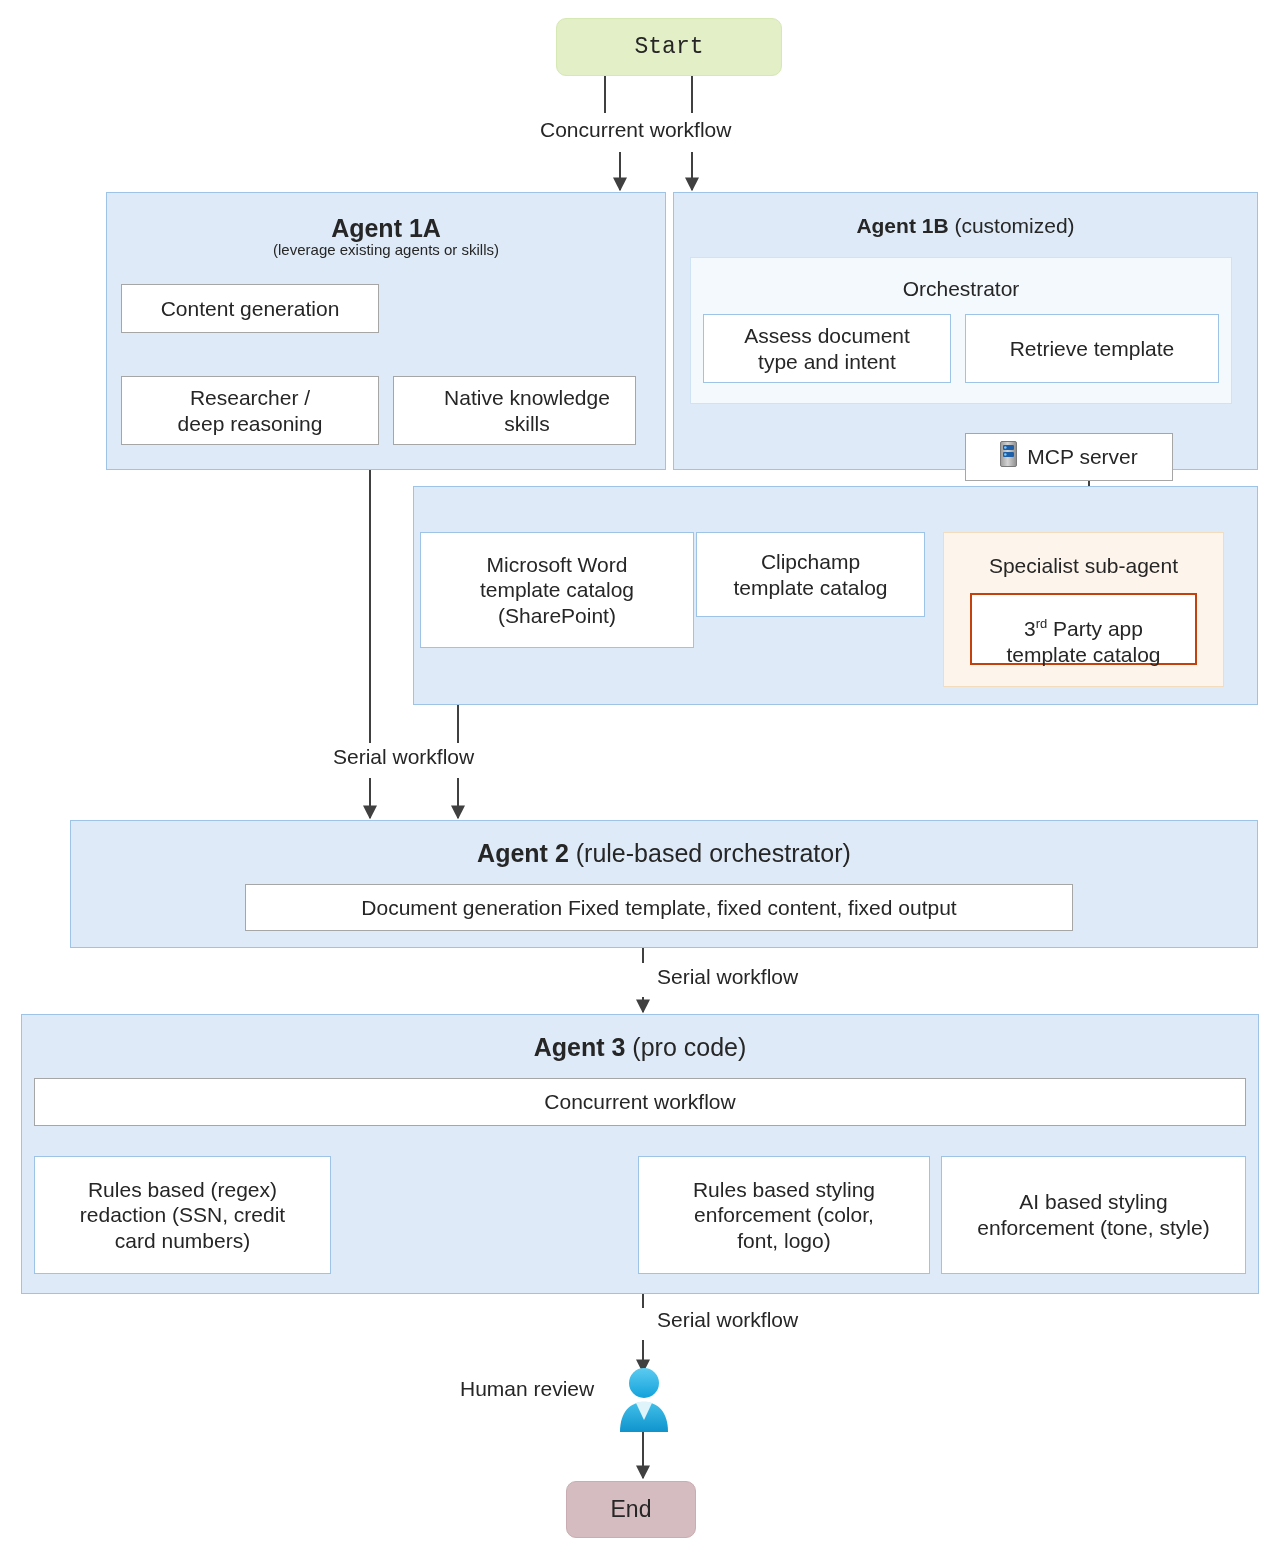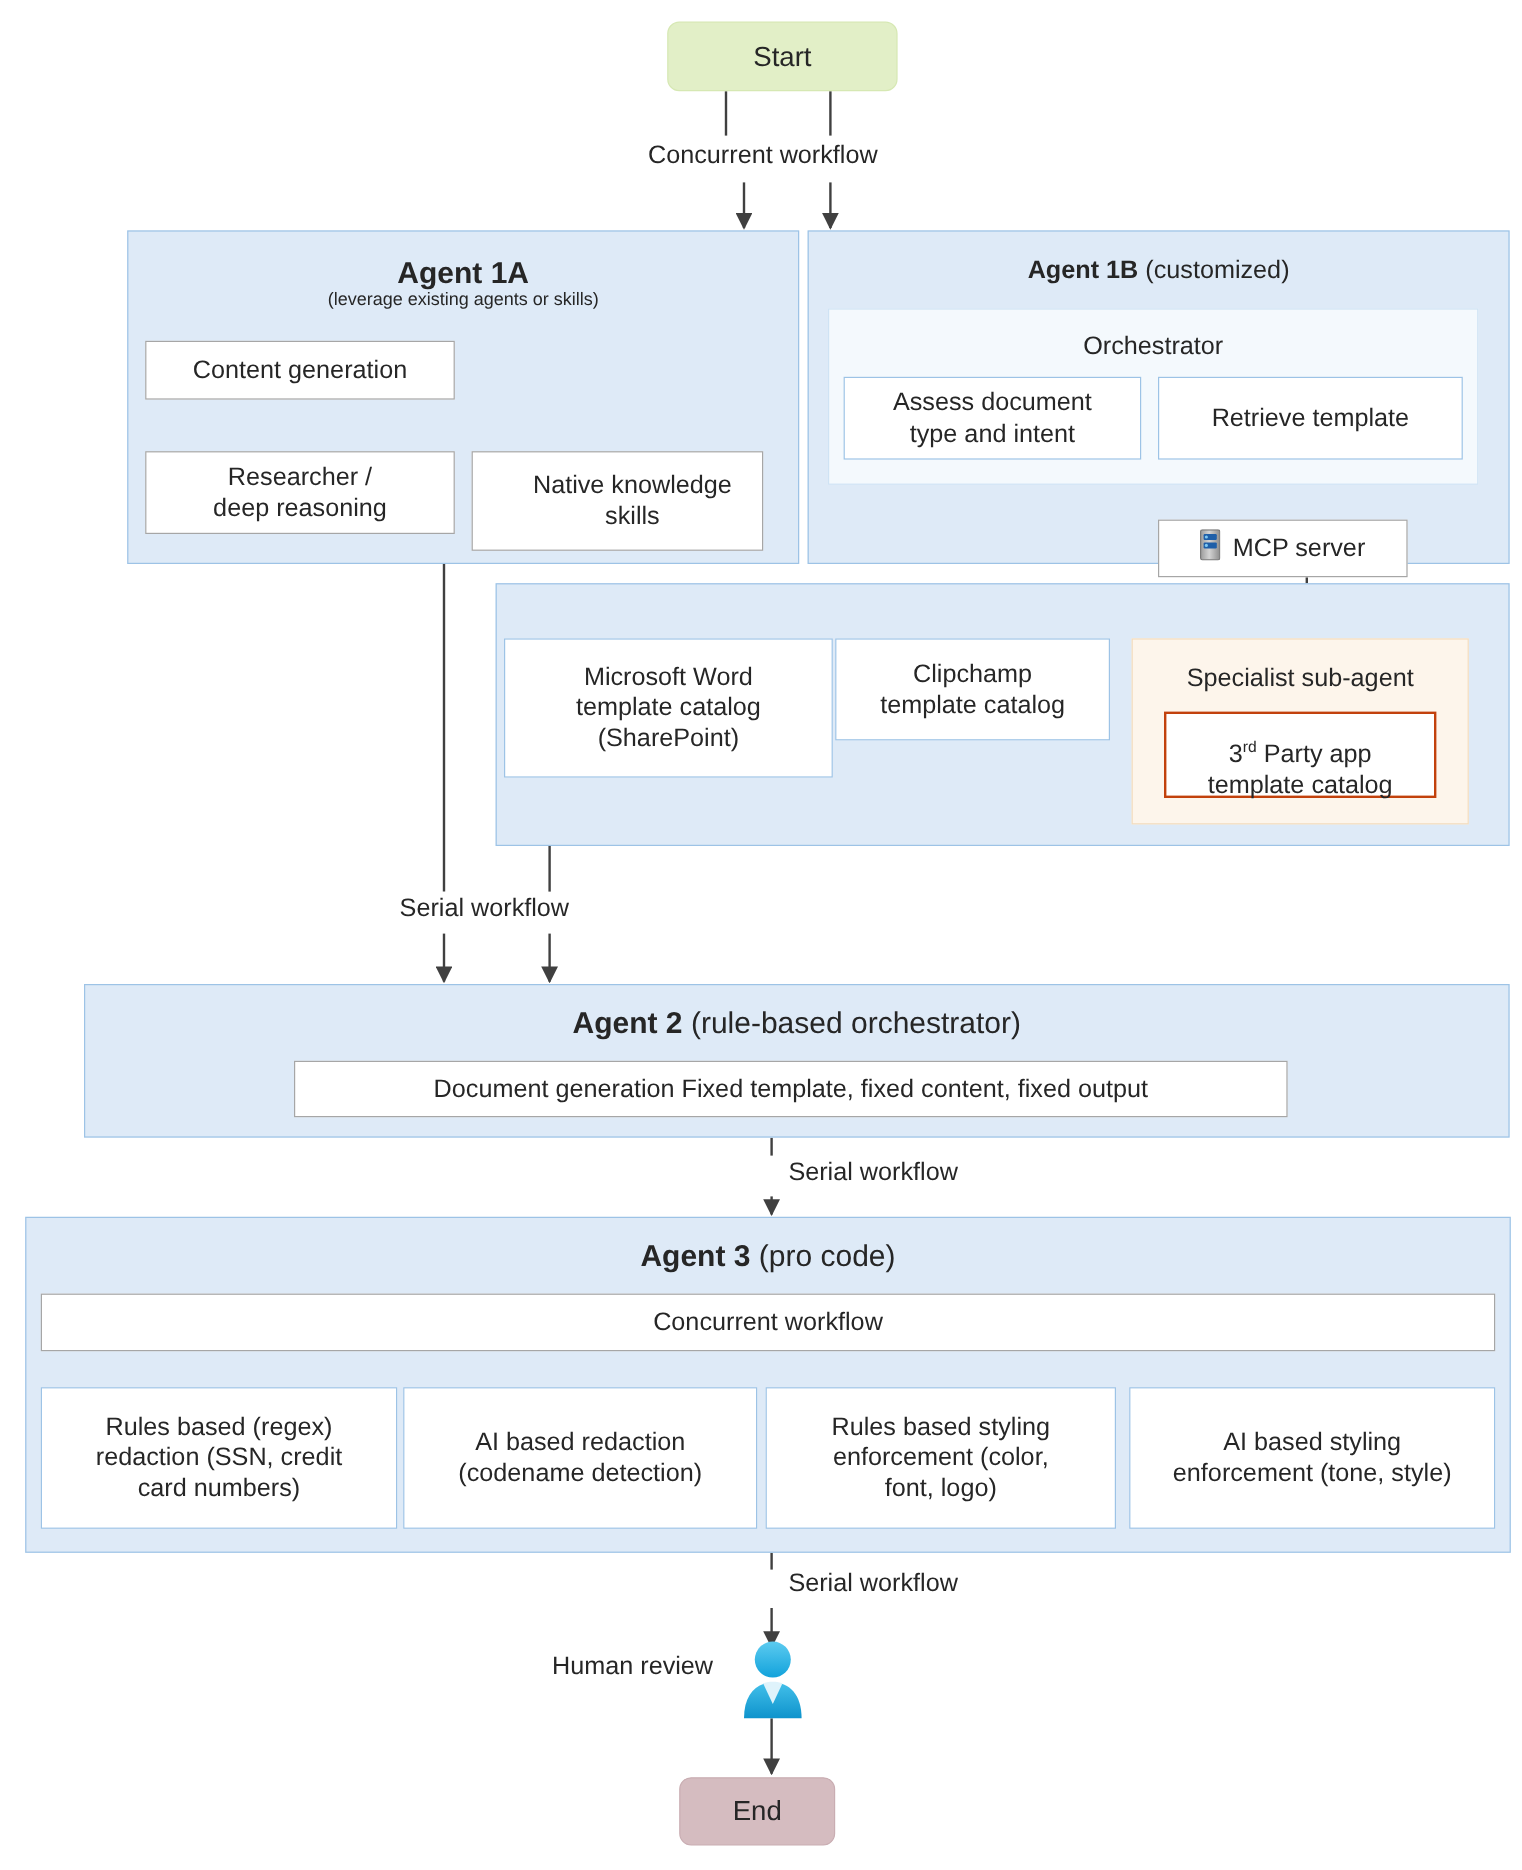--- a/index.html
+++ b/index.html
@@ -159,21 +159,21 @@
       <path d="M783,1126 L783,1155" marker-end="url(#ah)"></path>
       <path d="M1085,1126 L1085,1155" marker-end="url(#ah)"></path>
 
       <path d="M643,1294 L643,1308"></path>
       <path d="M643,1340 L643,1372" marker-end="url(#ah)"></path>
 
       <path d="M643,1432 L643,1478" marker-end="url(#ah)"></path>
     </g>
   </svg>
 
-  <div class="node term term-start" style="left:556px; top:18px; width:192px; height:58px;">
+  <div class="node term term-start" style="left:556px; top:18px; width:226px; height:58px;font-family:Liberation Mono, monospace;">
     <span class="lbl">Start</span>
   </div>
 
   <div class="flow-label" style="left:540px; top:118px;">Concurrent workflow</div>
 
   <div class="node panel" style="left:106px; top:192px; width:560px; height:278px;">
     <div class="panel-title" style="top:20px;">
       <b>Agent 1A</b>
     </div>
     <div class="panel-sub" style="top:48px;">(leverage existing agents or skills)</div>
@@ -181,21 +181,21 @@
 
   <div class="node box" style="left:121px; top:284px; width:258px; height:49px;">
     <span class="lbl">Content generation</span>
   </div>
 
   <div class="node box" style="left:121px; top:376px; width:258px; height:69px;">
     <span class="lbl">Researcher /
 deep reasoning</span>
   </div>
 
-  <div class="node box" style="left:393px; top:376px; width:243px; height:83px;padding-left:25px;">
+  <div class="node box" style="left:393px; top:376px; width:243px; height:69px;padding-left:25px;">
     <span class="lbl">Native knowledge
 skills</span>
   </div>
 
   <div class="node panel" style="left:673px; top:192px; width:585px; height:278px;">
     <div class="panel-title" style="top:20px; font-size:21px;">
       <b>Agent 1B</b><span> </span><span>(customized)</span>
     </div>
   </div>
 
@@ -281,24 +281,20 @@
   <div class="node box" style="left:34px; top:1078px; width:1212px; height:48px;">
     <span class="lbl">Concurrent workflow</span>
   </div>
 
   <div class="node box box-blue" style="left:34px; top:1156px; width:297px; height:118px;">
     <span class="lbl">Rules based (regex)
 redaction (SSN, credit
 card numbers)</span>
   </div>
 
-  <div class="node box box-blue" style="left:336px; top:1156px; width:295px; height:118px;">
-    <span class="lbl">AI based redaction
-(codename detection)</span>
-  </div>
 
   <div class="node box box-blue" style="left:638px; top:1156px; width:292px; height:118px;">
     <span class="lbl">Rules based styling
 enforcement (color,
 font, logo)</span>
   </div>
 
   <div class="node box box-blue" style="left:941px; top:1156px; width:305px; height:118px;">
     <span class="lbl">AI based styling
 enforcement (tone, style)</span>

